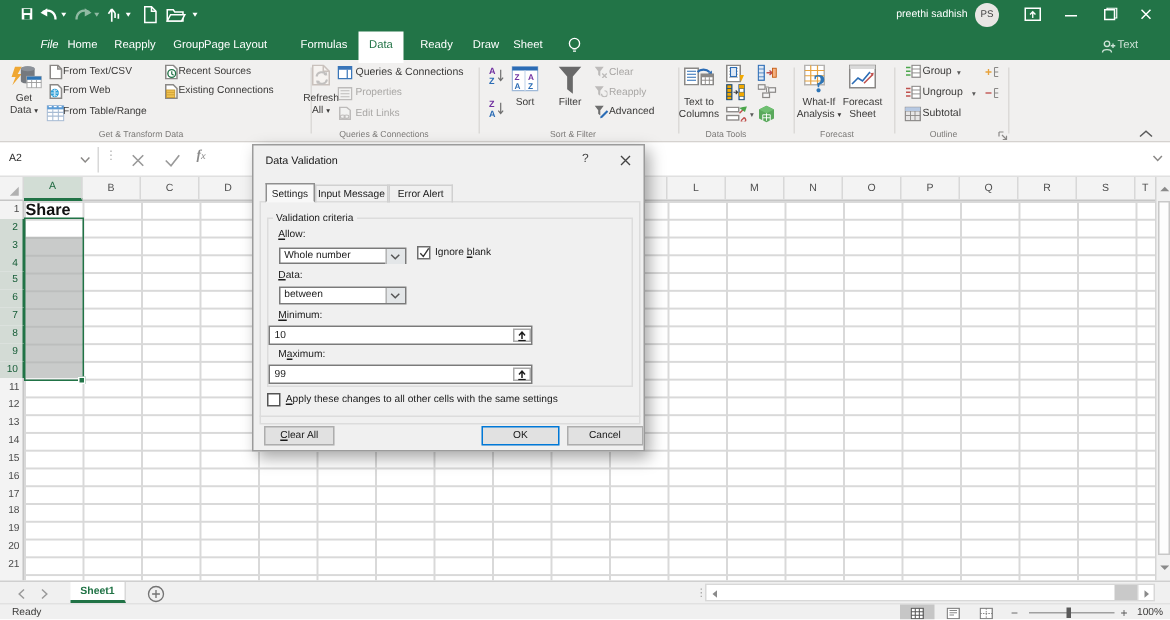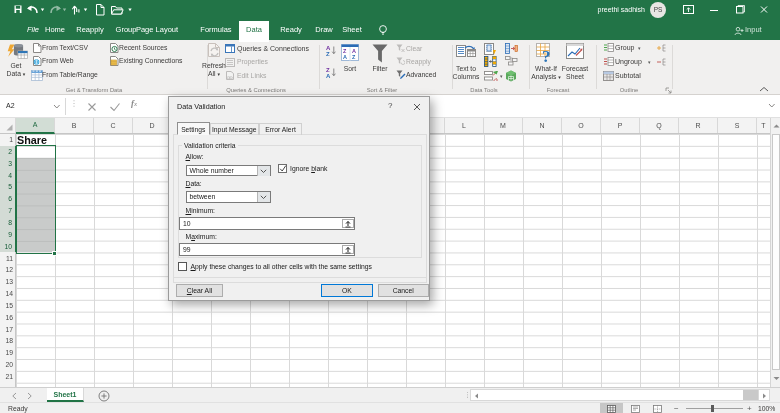--- a/index.html
+++ b/index.html
@@ -109,21 +109,21 @@
         <path d="M4.7 8.6 h2.6 m-2.3 1.5 h2"></path>
       </g>
     </svg>
     <svg class="abs" style="left:734px;top:6px" width="10" height="10" viewBox="0 0 10 10">
       <g stroke="#cfe3d8" fill="none" stroke-width="0.9">
         <circle cx="4" cy="3.2" r="1.8"></circle>
         <path d="M1 9 c0 -2.5 6 -2.5 6 0"></path>
         <path d="M8 3 v3 m-1.5 -1.5 h3"></path>
       </g>
     </svg>
-    <div class="mtab" style="left:745px;width:30px;text-align:left;color:#cfe3d8;">Input</div>
+    <div class="mtab" style="left:745px;width:30px;text-align:left;color:#cfe3d8;">Text</div>
   </div>
   <div class="abs" style="left:0;top:40px;width:780px;height:2px;background:#f1f0ef;z-index:1;"></div>
   <div id="ribbon" class="abs">
     <div class="gsep" style="left:207px"></div>
     <div class="gsep" style="left:319px"></div>
     <div class="gsep" style="left:452px"></div>
     <div class="gsep" style="left:529px"></div>
     <div class="gsep" style="left:596px"></div>
     <div class="gsep" style="left:672px"></div>
     <div class="gcap" style="left:34px">Get &amp; Transform Data</div>

